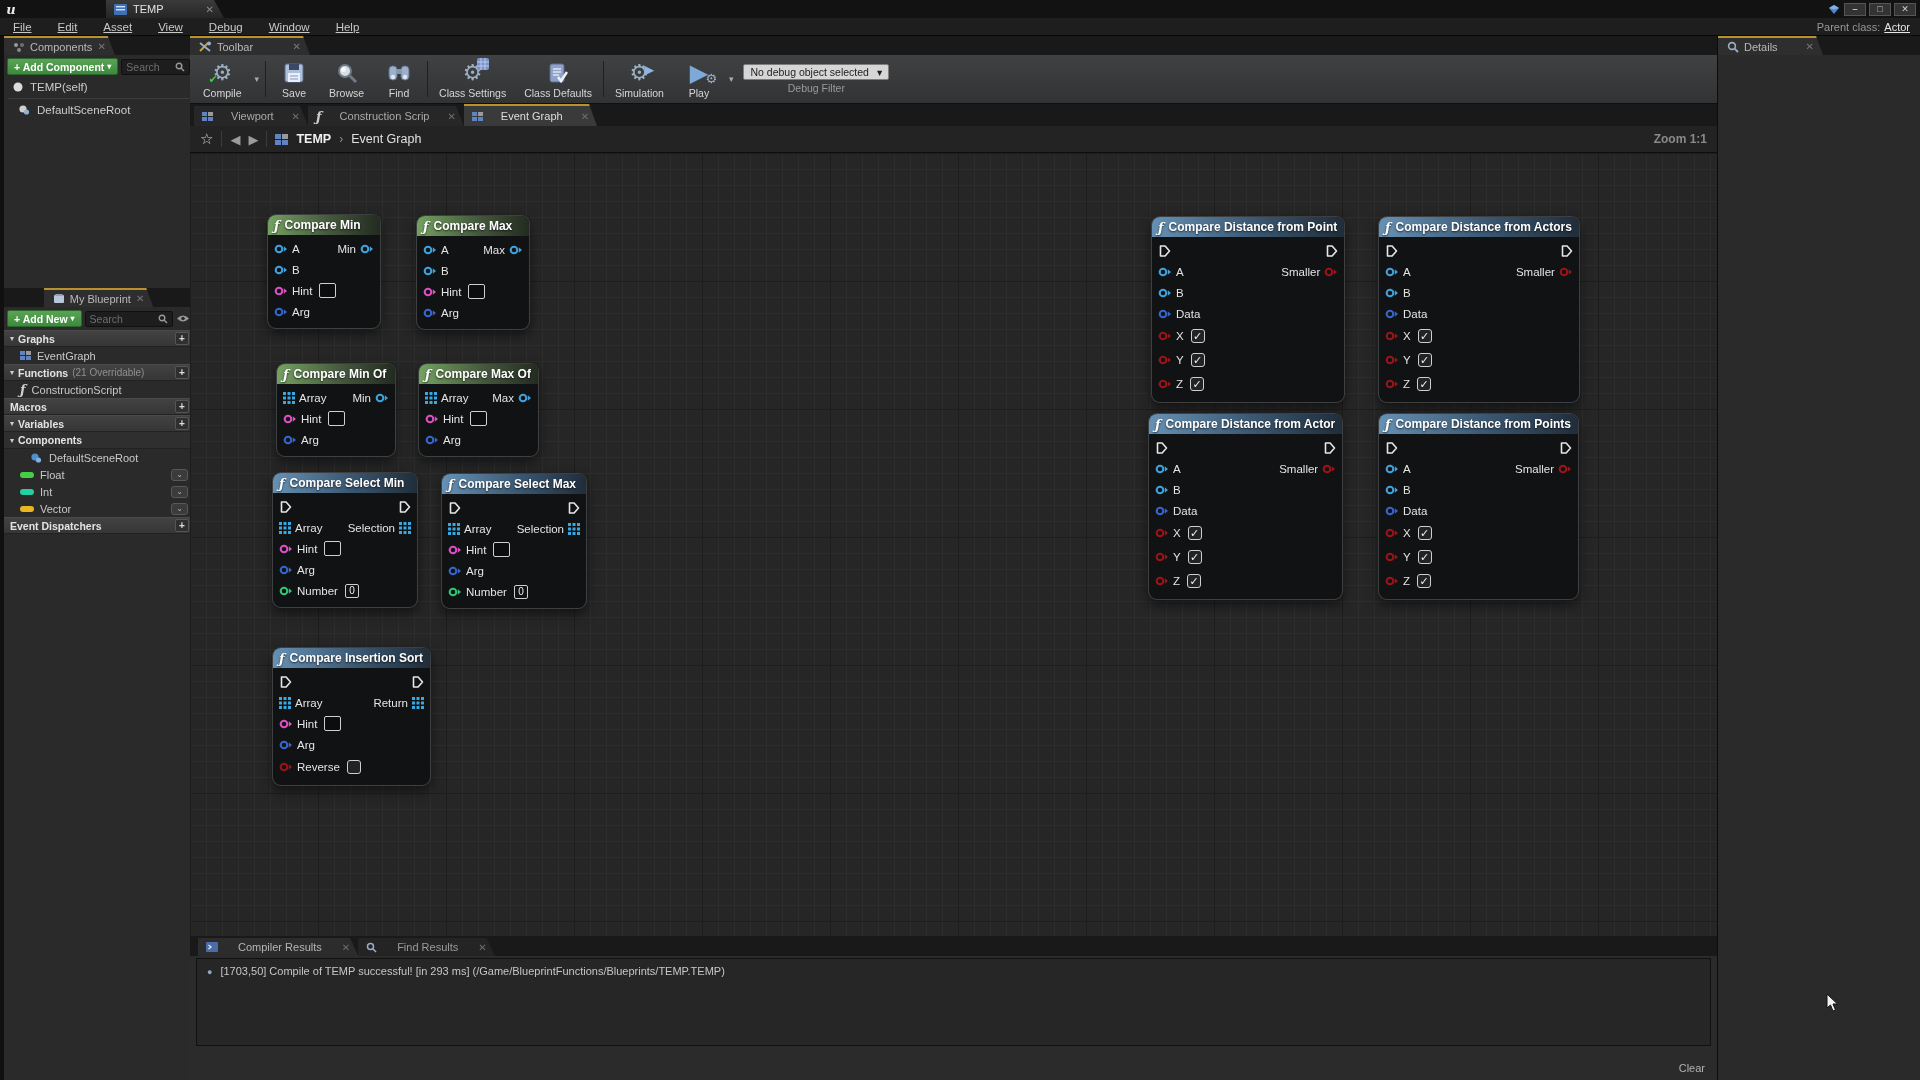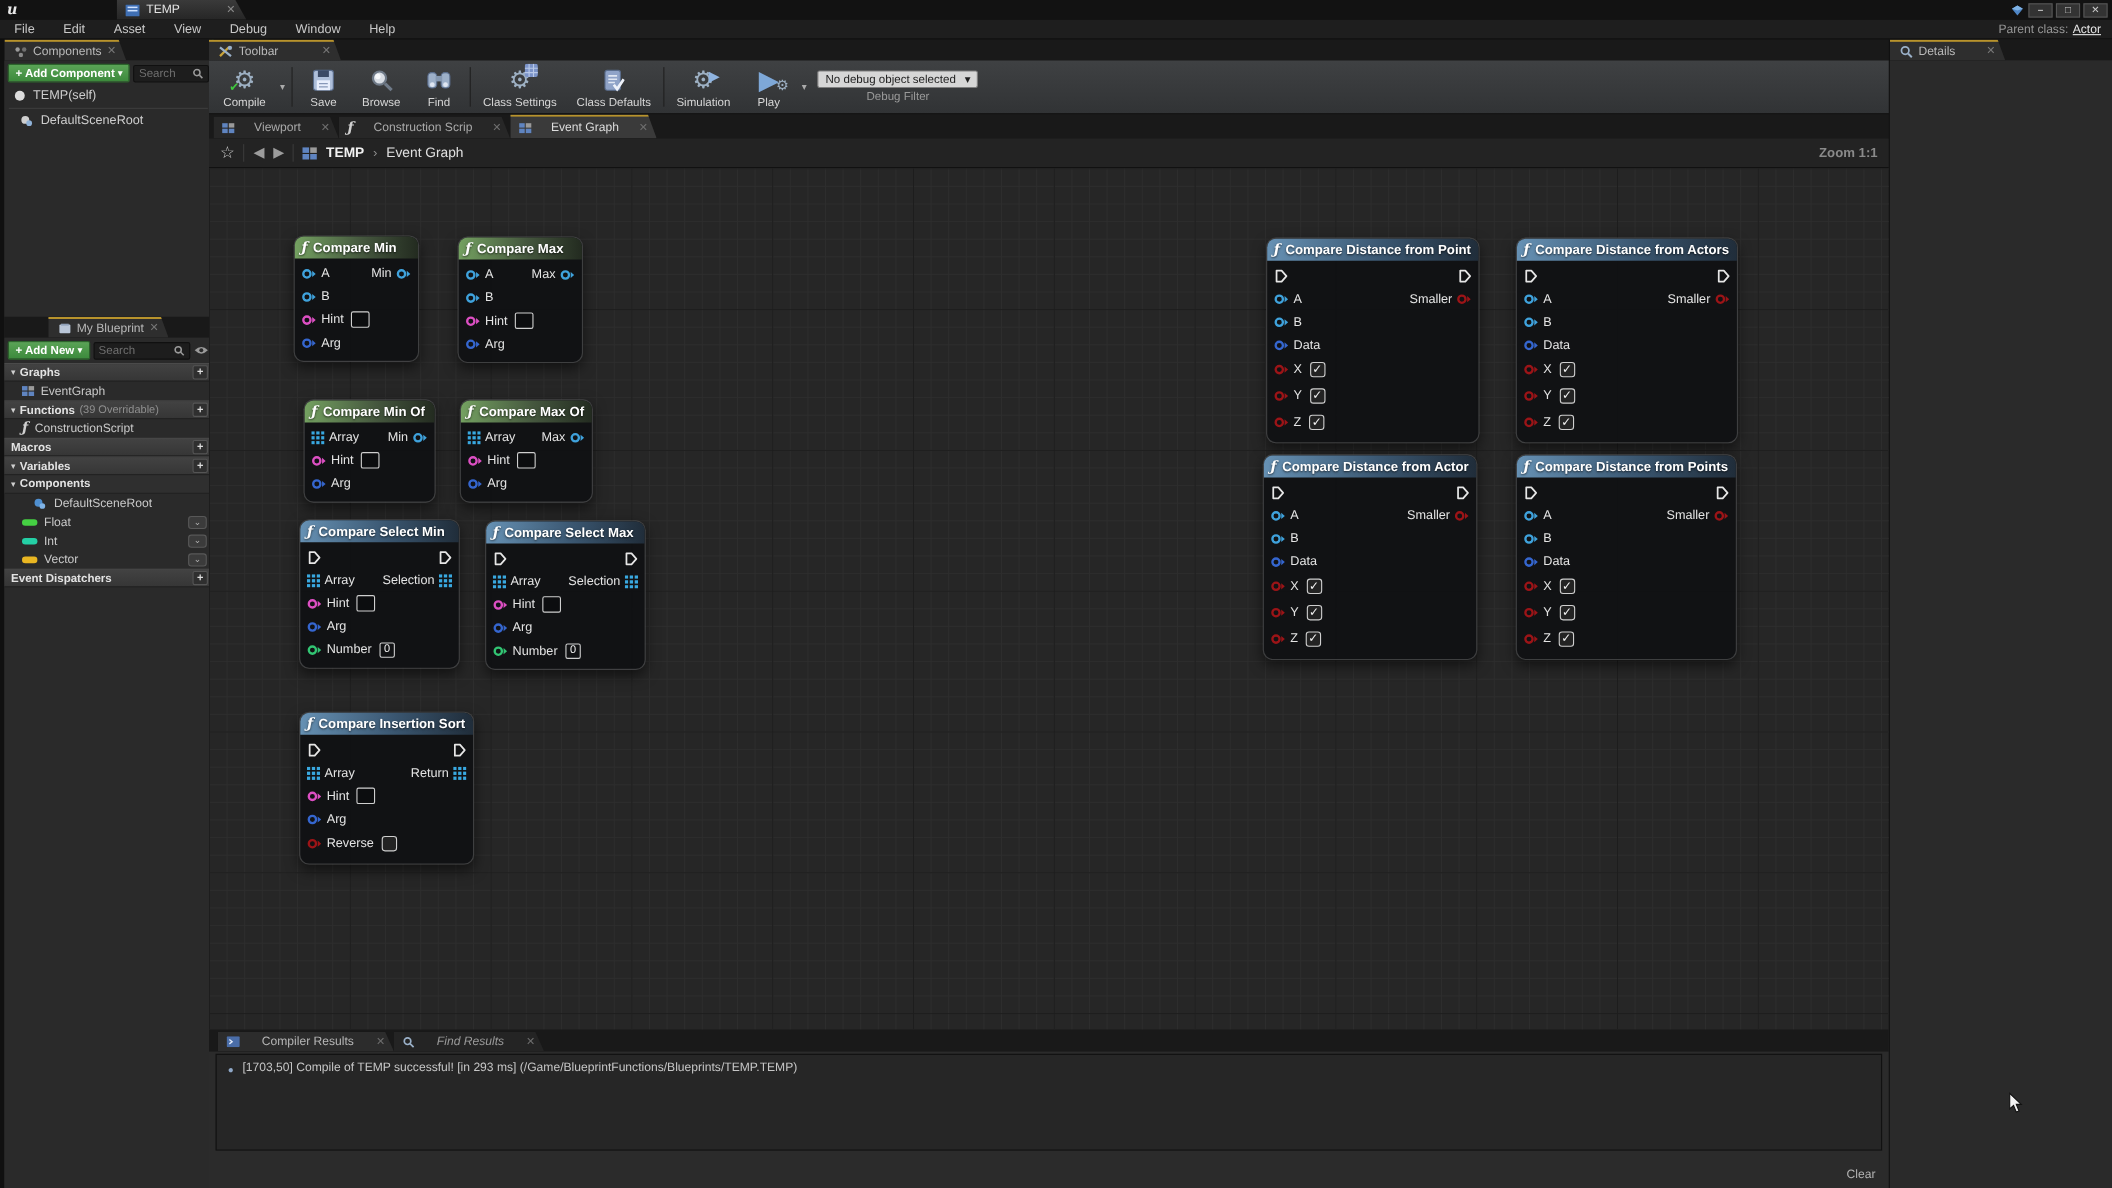--- a/index.html
+++ b/index.html
@@ -9,21 +9,21 @@
   
   .titlebar{left:0;top:0;width:1920px;height:18px;background:#121212;display:flex;align-items:center;}
   .ue-logo{width:22px;text-align:center;color:#e8e8e8;font-family:"DejaVu Serif",serif;font-style:italic;font-weight:bold;font-size:13px;}
   .apptab{margin-left:84px;height:18px;background:linear-gradient(#3a3a3a,#262626);display:flex;align-items:center;gap:6px;
     padding:0 10px 0 8px;clip-path:polygon(0 0,calc(100% - 10px) 0,100% 100%,0 100%);min-width:118px;color:#e4e4e4;font-size:11px;}
   .apptab .x{color:#8a8a8a;font-size:10px;margin-left:auto;}
   .winbtns{margin-left:auto;display:flex;align-items:center;gap:3px;padding-right:4px;}
   .gem{width:14px;height:11px;}
   .wbtn{width:22px;height:13px;background:#333;border:1px solid #555;color:#ccc;font-size:9px;line-height:11px;text-align:center;font-weight:bold;}
   .menubar{left:0;top:18px;width:1920px;height:18px;background:#1e1e1e;border-bottom:1px solid #090909;display:flex;align-items:center;color:#c9c9c9;font-size:11.5px;}
-  .menubar .mi{padding:0 13px;}
+  .menubar .mi{padding:0 13px;text-decoration:underline;}
   .parentclass{margin-left:auto;padding-right:10px;font-size:11px;color:#969696;}
   .parentclass b{color:#e6e6e6;font-weight:normal;text-decoration:underline;margin-left:4px;text-align:center;}
   
   .ptabbar{height:19px;background:#191919;display:flex;align-items:flex-end;}
   .ptab{height:19px;display:flex;align-items:center;gap:5px;padding:0 9px;font-size:11px;color:#b9b9b9;background:#2e2e2e;
     border-top:2px solid #b8932c;clip-path:polygon(0 0,calc(100% - 7px) 0,100% 100%,0 100%);min-width:105px;}
   .ptab .x{color:#777;font-size:10px;margin-left:auto;}
   
   .left-panel{left:4px;top:36px;width:190px;height:1044px;background:#262626;border-right:1px solid #0f766e;}
   .comp-body{position:absolute;top:19px;left:0;right:0;height:233px;background:#2a2a2a;}
@@ -107,21 +107,21 @@
   .w-textbox{width:17px;height:15px;border:1px solid #cfcfcf;border-radius:2px;background:rgba(0,0,0,.25);margin-left:3px;}
   .w-numbox{min-width:14px;height:14px;border:1px solid #cfcfcf;border-radius:2px;margin-left:3px;
     font-size:10px;color:#eee;display:flex;align-items:center;justify-content:center;padding:0 2px;}
   .w-check{width:14px;height:14px;border:1px solid #cfcfcf;border-radius:3px;background:#232323;margin-left:3px;
     color:#f2f2f2;font-size:11px;line-height:12px;text-align:center;}
   
   .bottom-panel{position:absolute;left:0;right:0;bottom:0;height:144px;background:#2b2b2b;}
   .bp-tabbar{height:20px;background:#191919;display:flex;align-items:flex-end;padding-left:8px;}
   .btab{height:18px;display:flex;align-items:center;gap:20px;padding:0 8px;font-size:11px;color:#b5b5b5;background:#2c2c2c;
     clip-path:polygon(0 0,calc(100% - 8px) 0,100% 100%,0 100%);min-width:108px;}
-  .btab.second{background:#242424;color:#9b9b9b;font-style:italic;}
+  .btab.second{background:#242424;color:#9b9b9b;}
   .btab .x{margin-left:auto;color:#6d6d6d;font-size:10px;}
   .bp-log{position:absolute;top:22px;left:6px;right:6px;height:88px;background:#262626;border:1px solid #111;}
   .logline{display:flex;align-items:flex-start;gap:8px;padding:6px 10px;font-size:11px;color:#c6c6c6;}
   .logdot{color:#8fa8c8;font-size:9px;padding-top:2px;}
   .bp-clear{position:absolute;right:12px;bottom:6px;font-size:11px;color:#b3b3b3;}
   
   .sq4{display:inline-grid;grid-template-columns:6px 6px;grid-gap:1px;}
   .sq4 i{width:6px;height:5px;background:#5f84c0;}
   .sq4 i:nth-child(2){background:#9a9a9a;}
   .sq4.small{grid-template-columns:5px 5px;}
@@ -246,21 +246,21 @@
           <i></i>
           <i></i>
           <i></i>
           <i></i>
         </span>
       <span>EventGraph</span>
     </div>
     <div class="sect">
       <span class="tri">▾</span>
       <span>Functions</span>
-      <span class="note">(39 Overridable)</span>
+      <span class="note">(21 Overridable)</span>
       <span class="plus">+</span>
     </div>
     <div class="mbi">
       <span class="fglyph">ƒ</span>
       <span>ConstructionScript</span>
     </div>
     <div class="sect">
       <span>Macros</span>
       <span class="plus">+</span>
     </div>

